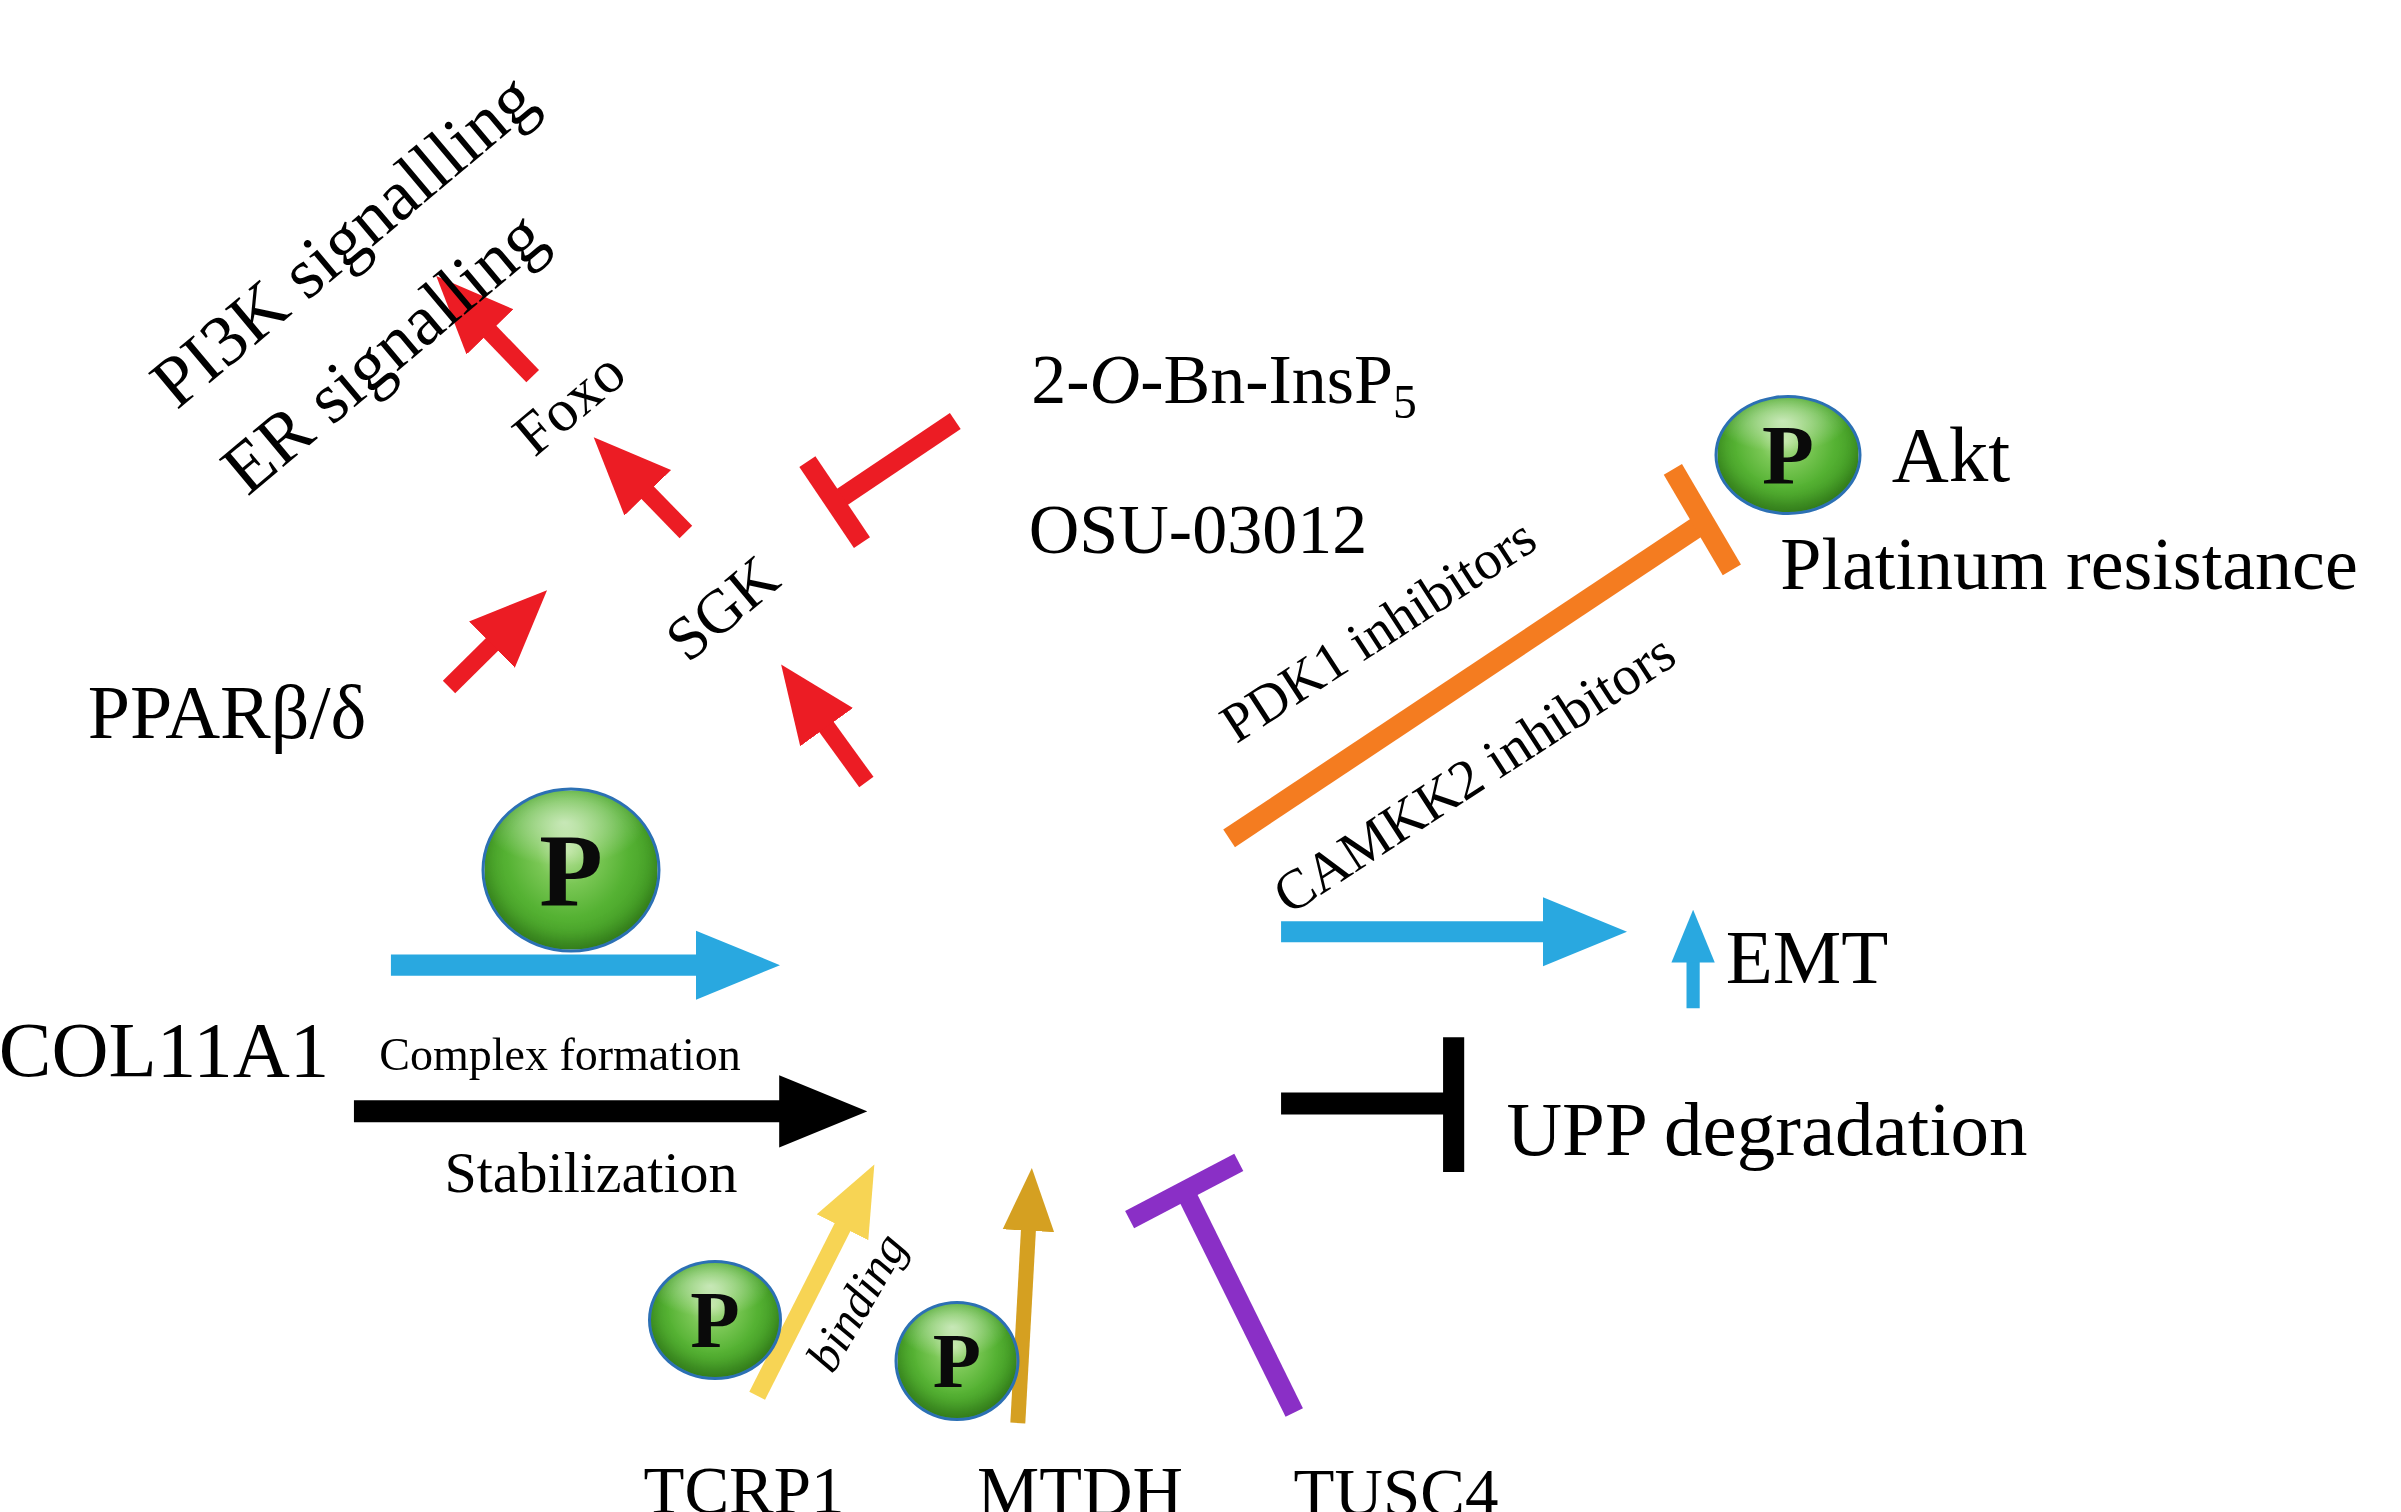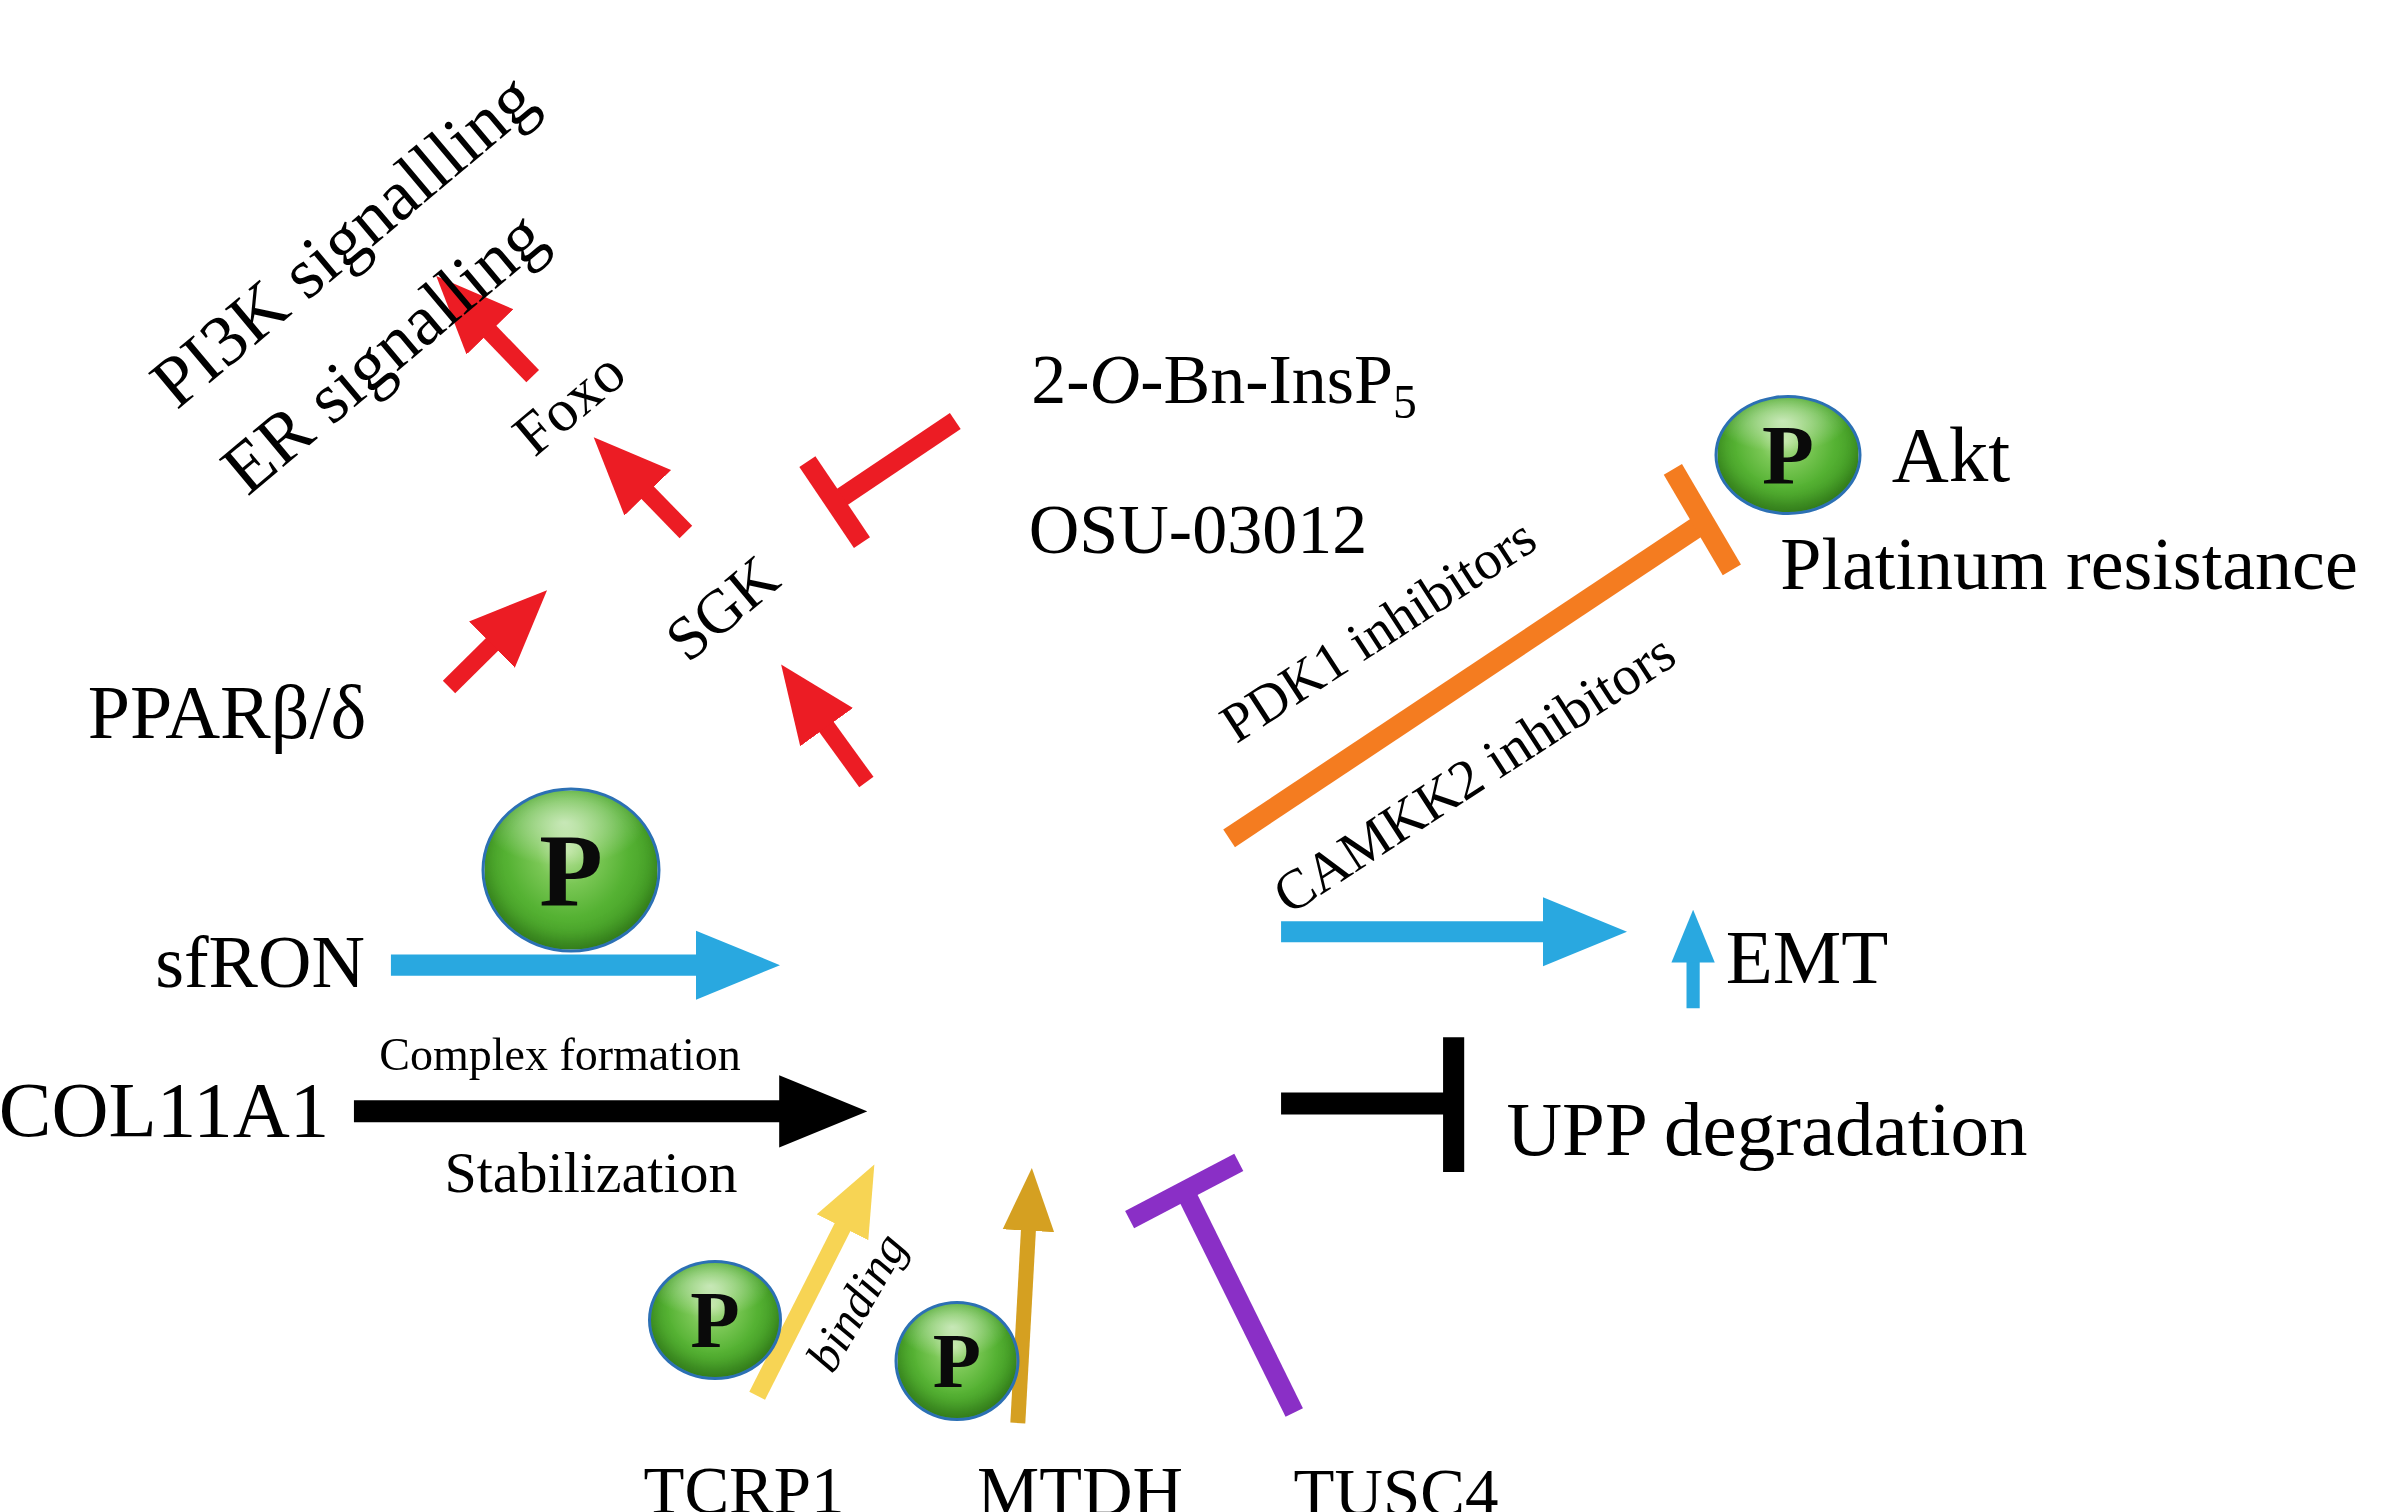--- a/index.html
+++ b/index.html
@@ -152,22 +152,21 @@
     <span>2-</span><span class="it">O</span><span>-Bn-InsP</span><sub>5</sub>
   </div>
   <div class="lbl" style="left:1198px;top:530px;font-size:70px;text-align:center;">OSU-03012</div>
 
   <div class="lbl" style="left:1378px;top:630px;font-size:55px;transform:translate(-50%,-50%) rotate(-33deg);">PDK1 inhibitors</div>
   <div class="lbl" style="left:1474px;top:773px;font-size:56px;transform:translate(-50%,-50%) rotate(-33deg);">CAMKK2 inhibitors</div>
 
   <div class="lbl" style="left:1951px;top:454px;font-size:79px;">Akt</div>
   <div class="lbl" style="left:2069px;top:564px;font-size:74px;">Platinum resistance</div>
 
-  <div class="lbl" style="left:260px;top:962px;font-size:74px;">sfRON</div>
-  <div class="lbl" style="left:164px;top:1109px;font-size:79px;">COL11A1</div>
+  <div class="lbl" style="left:164px;top:1049px;font-size:79px;">COL11A1</div>
   <div class="lbl" style="left:560px;top:1055px;font-size:46px;">Complex formation</div>
   <div class="lbl" style="left:583px;top:1173px;font-size:58px;margin-left:8px;">Stabilization</div>
 
   <div class="lbl" style="left:1807px;top:957px;font-size:77px;">EMT</div>
   <div class="lbl" style="left:1767px;top:1129px;font-size:77px;font-family:Liberation Serif, serif;">UPP degradation</div>
 
   <div class="lbl it" style="left:856px;top:1302px;font-size:49px;transform:translate(-50%,-50%) rotate(-60deg);">binding</div>
 
   <div class="lbl" style="left:744px;top:1490px;font-size:67px;">TCRP1</div>
   <div class="lbl" style="left:1080px;top:1492px;font-size:70px;">MTDH</div>

